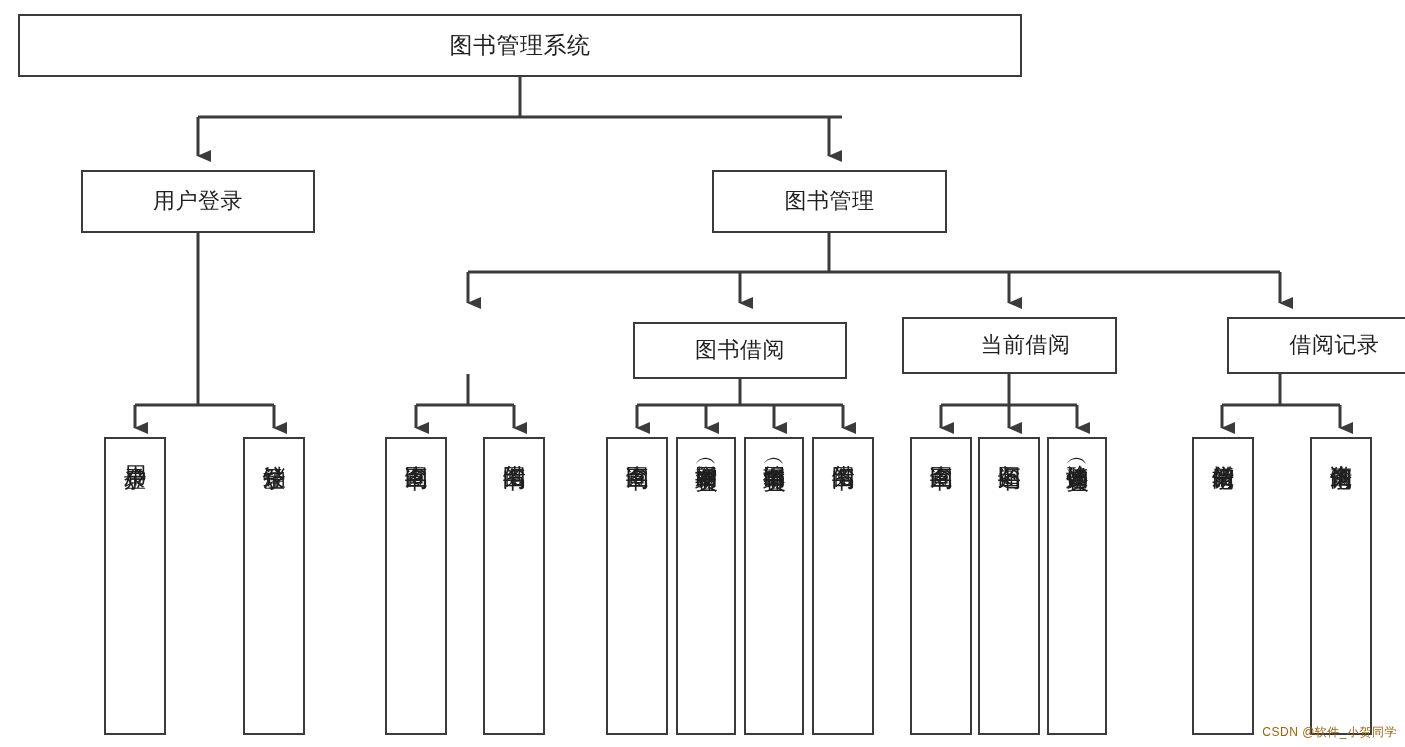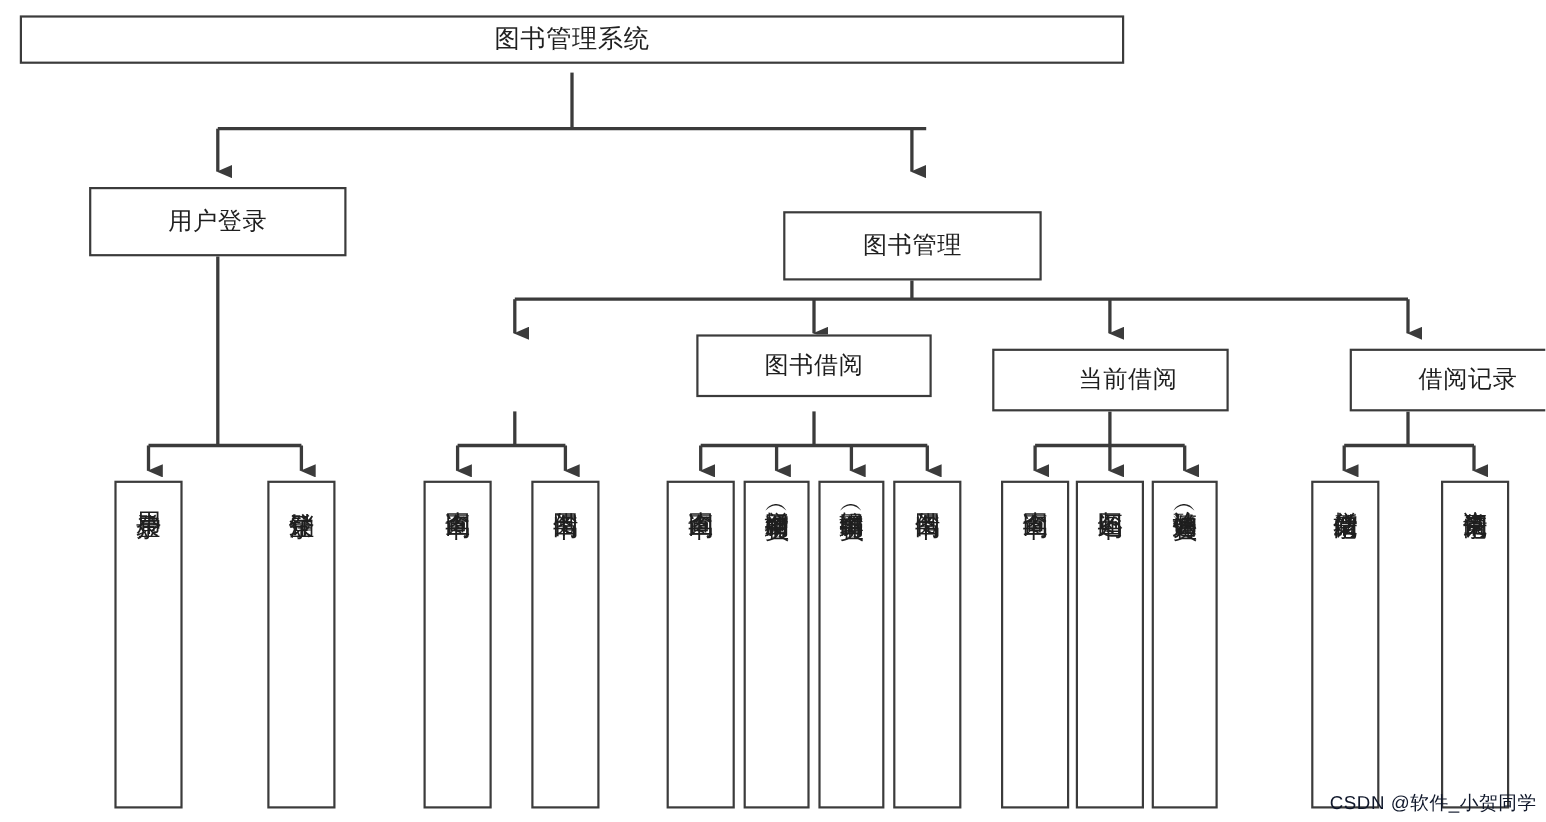--- a/index.html
+++ b/index.html
@@ -59,22 +59,22 @@
     letter-spacing: 1px;
     white-space: nowrap;
   }
   .node.leaf.tall-text .label {
     font-size: 22px;
   }
   .watermark {
     position: absolute;
     right: 8px;
     bottom: 6px;
-    font-size: 17px;
-    color: #0f172a;
+    font-size: 12px;
+    color: #a16207;
     letter-spacing: 0.5px;
     white-space: nowrap;
   }
 </style>
 </head>
 <body>
 
 <div id="canvas">
 
   <svg id="wires" viewBox="0 0 1405 747">
@@ -120,32 +120,32 @@
       <path d="M 1009 405 L 1009 428" marker-end="url(#arrow)"></path>
       <path d="M 1077 405 L 1077 428" marker-end="url(#arrow)"></path>
 
       <path d="M 1280 374 L 1280 405"></path>
       <path d="M 1222 405 L 1340 405"></path>
       <path d="M 1222 405 L 1222 428" marker-end="url(#arrow)"></path>
       <path d="M 1340 405 L 1340 428" marker-end="url(#arrow)"></path>
     </g>
   </svg>
 
-  <div class="node root horiz" style="left:18px; top:14px; width:1004px; height:44px;">
+  <div class="node root horiz" style="left:18px; top:14px; width:1004px; height:63px;">
     <span class="label">图书管理系统</span>
   </div>
 
   <div class="node horiz" style="left:81px; top:170px; width:234px; height:63px;">
     <span class="label">用户登录</span>
   </div>
-  <div class="node horiz" style="left:712px; top:170px; width:235px; height:63px;margin-top:22px;">
+  <div class="node horiz" style="left:712px; top:170px; width:235px; height:63px;">
     <span class="label">图书管理</span>
   </div>
 
-  <div class="node horiz" style="left:633px; top:304px; width:214px; height:57px;">
+  <div class="node horiz" style="left:633px; top:322px; width:214px; height:57px;">
     <span class="label">图书借阅</span>
   </div>
   <div class="node horiz" style="left:902px; top:317px; width:215px; height:57px;padding-left:32px;">
     <span class="label">当前借阅</span>
   </div>
   <div class="node horiz" style="left:1227px; top:317px; width:215px; height:57px;">
     <span class="label">借阅记录</span>
   </div>
 
   <div class="node leaf" style="left:104px; top:437px; width:62px; height:298px;">

